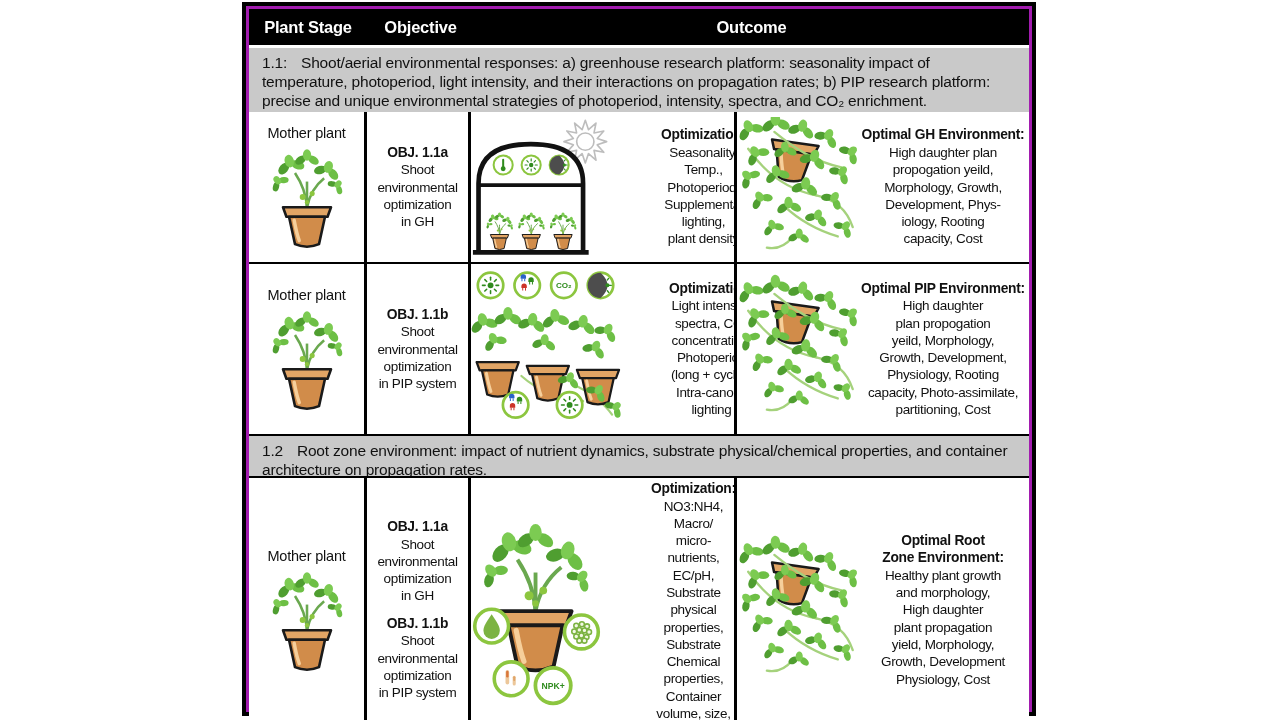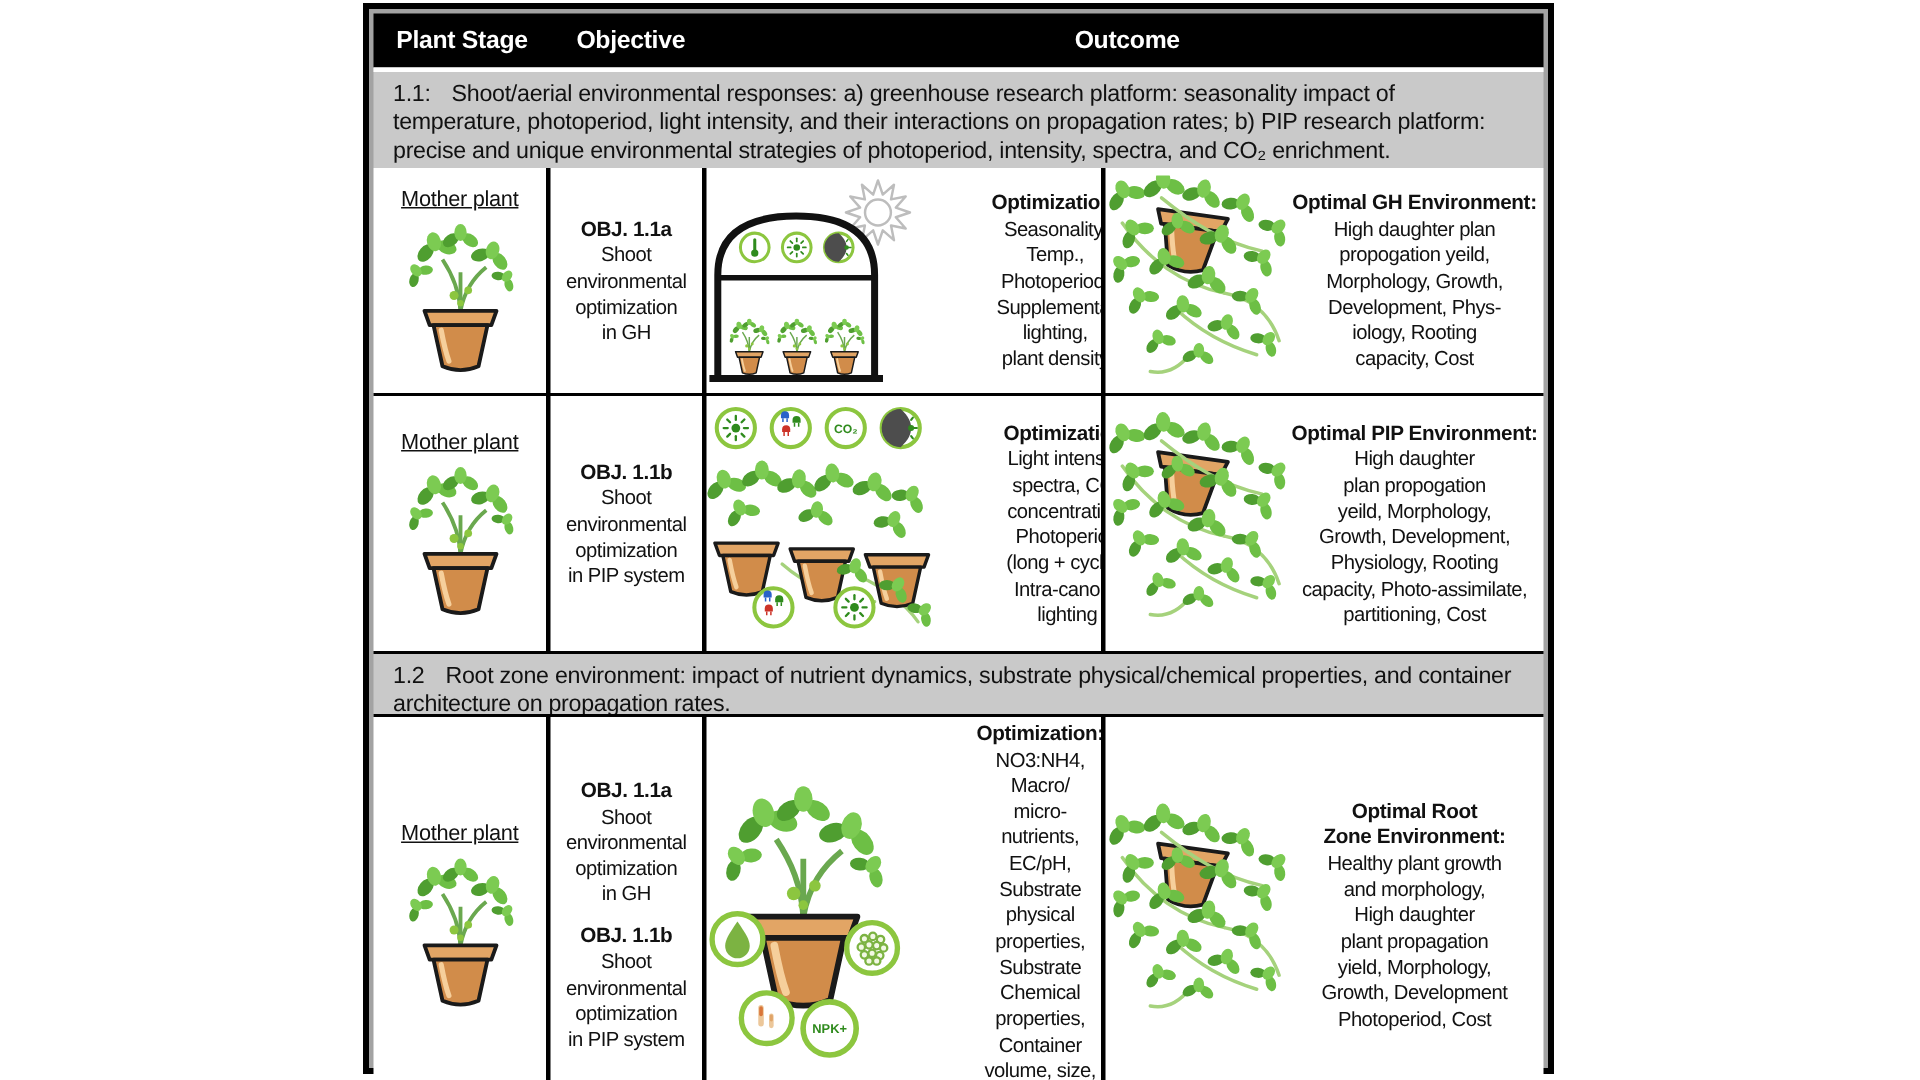--- a/index.html
+++ b/index.html
@@ -1,38 +1,38 @@
 <!DOCTYPE html>
 <html><head>
 <meta charset="utf-8">
 <style>
   html,body{margin:0;padding:0;background:#ffffff;}
   *{box-sizing:border-box;}
   body{font-family:"Liberation Sans","DejaVu Sans",sans-serif;color:#111;}
   .canvas{position:relative;width:1280px;height:720px;background:#fff;overflow:hidden;}
   .figure-table{position:absolute;left:242px;top:2px;width:794px;height:714px;
-    border:4px solid #000;background:#a3a3a3;padding:3px;display:flex;flex-direction:column;}
+    border:4px solid #000;background:#a21caf;padding:3px;display:flex;flex-direction:column;}
   
   .hdr{height:36px;background:#000;color:#fff;display:flex;align-items:center;flex:0 0 auto;}
   .hdr span{display:block;text-align:center;font-weight:bold;font-size:16.5px;letter-spacing:-0.2px;}
   .hdr .c1{width:118px;} .hdr .c2{width:107px;} .hdr .c3{width:266px;} .hdr .c4{flex:1;}
   
   .banner{background:#c9c9c9;padding:5px 10px 4px 13px;flex:0 0 auto;border-top:3px solid #fff;}
   .banner p{margin:0;font-size:15.5px;line-height:1.24;letter-spacing:-0.2px;}
   .banner .num{font-weight:normal;margin-right:14px;}
   .banner.b11{height:67px;}
   .banner.b12{height:42px;border-top:2.5px solid #000;}
   
   .trow{display:flex;border-top:2.5px solid #000;flex:0 0 auto;background:#fff;}
   .trow.r1{height:150px;border-top:none;}
   .trow.r2{height:172px;}
   .trow.r3{flex:1;}
   .cell{overflow:hidden;}
   .cell+.cell{border-left:3px solid #000;}
-  .c-stage{width:115px;display:flex;flex-direction:column;align-items:center;justify-content:center;padding-top:2px;text-decoration:underline;}
+  .c-stage{width:115px;display:flex;flex-direction:column;align-items:center;justify-content:center;padding-top:2px;}
   .c-obj{width:104px;display:flex;flex-direction:column;align-items:center;justify-content:center;text-align:center;}
   .c-res{width:266px;display:flex;align-items:center;}
   .c-out{flex:1;display:flex;align-items:center;}
   .stage-label{font-size:14.5px;letter-spacing:-0.2px;margin-bottom:2px;}
   .blk-title{font-weight:bold;font-size:13.8px;letter-spacing:-0.25px;white-space:pre-line;line-height:1.28;}
   .blk-body{font-size:13.5px;letter-spacing:-0.35px;white-space:pre-line;line-height:1.28;text-align:center;}
   .obj-block{margin:5px 0;text-align:center;}
   .res-art{flex:0 0 auto;display:flex;align-items:flex-start;justify-content:center;}
   .res-text{flex:1;text-align:center;padding:2px 3px 2px 0;margin-left:48px;}
   .out-art{flex:0 0 auto;margin-right:-2px;}
@@ -388,19 +388,19 @@
         </div>
         <div class="out-text">
           <div class="blk-title">Optimal Root
 Zone Environment:</div>
           <div class="blk-body">Healthy plant growth
 and morphology,
 High daughter
 plant propagation
 yield, Morphology,
 Growth, Development
-Photoperiod, Cost</div>
+Physiology, Cost</div>
         </div>
       </div>
     </div>
 
   </div>
 </div>
 
 </body></html>

